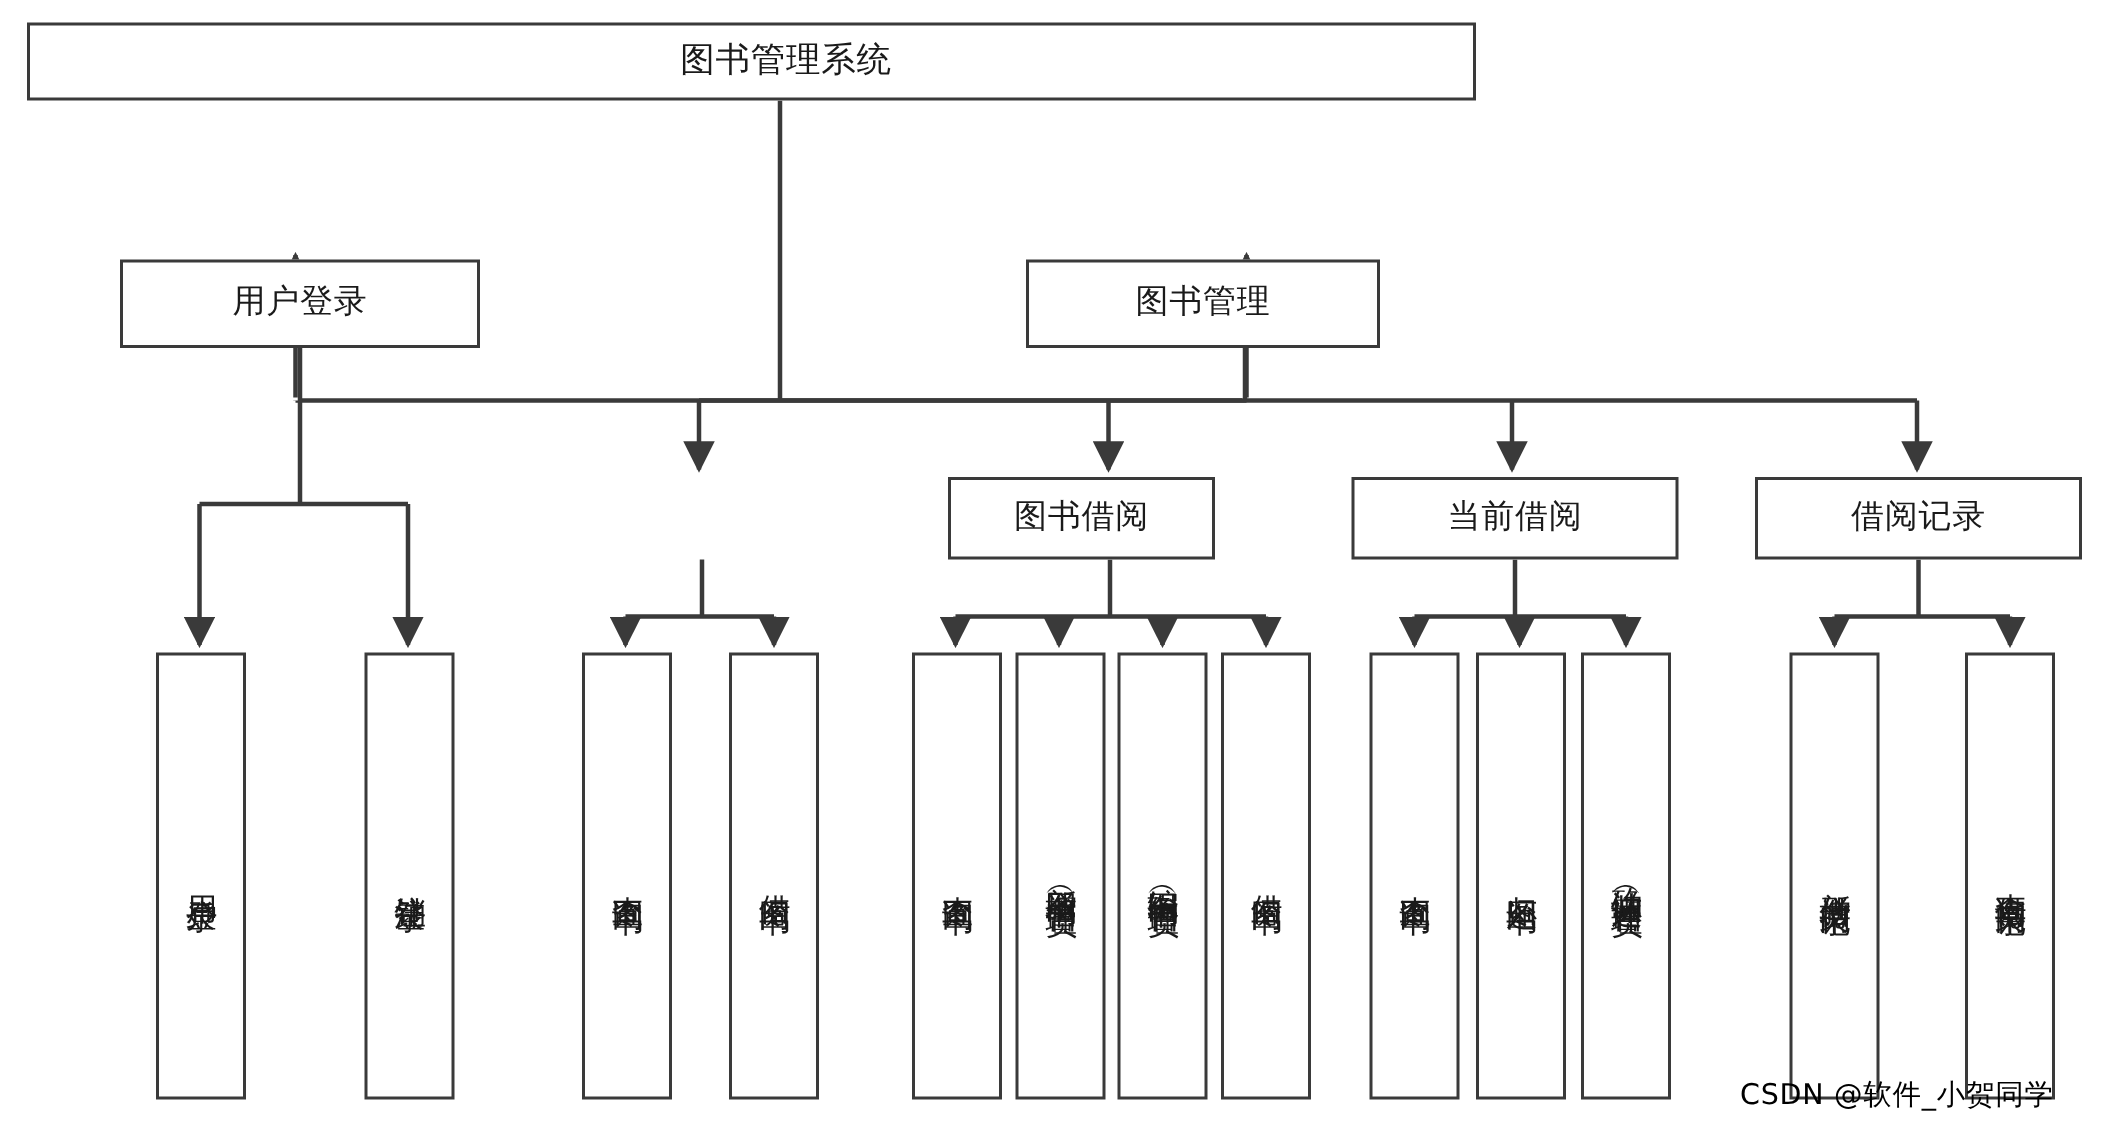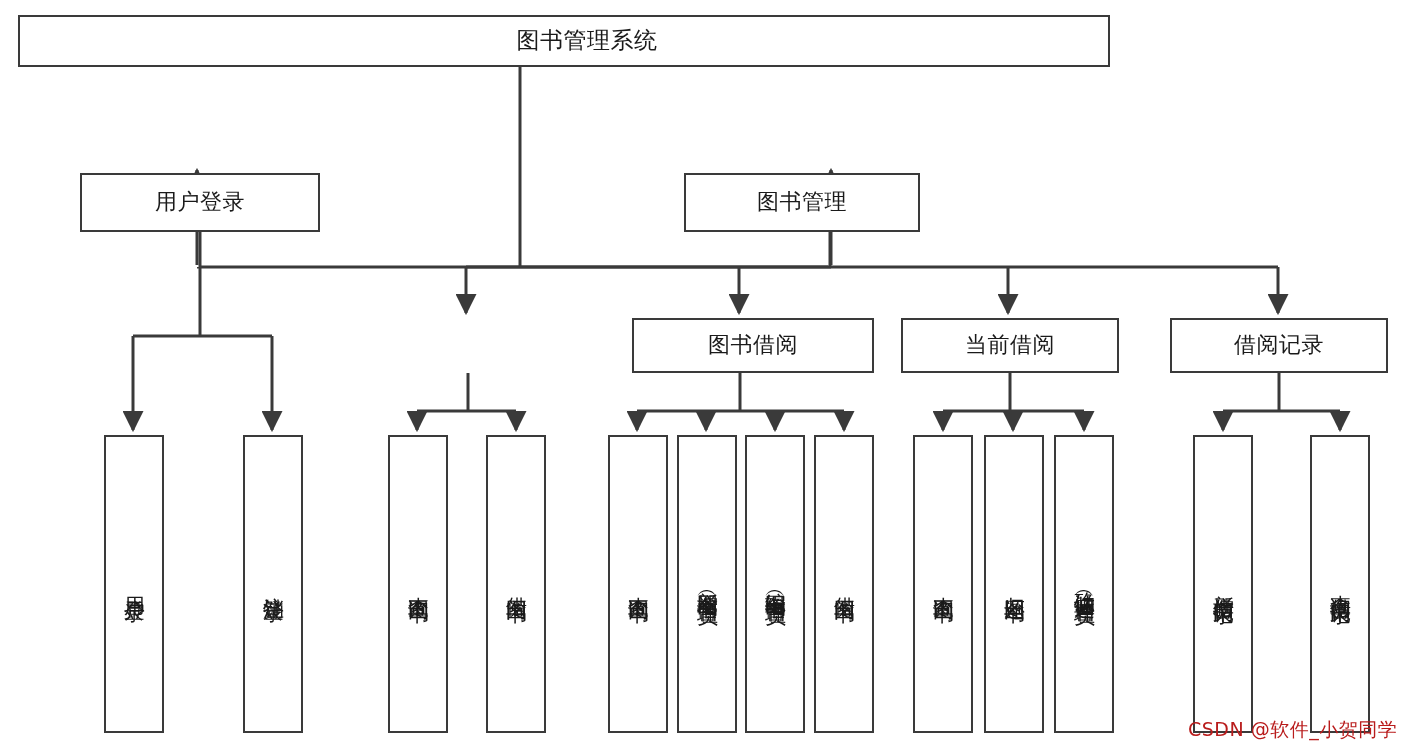--- a/index.html
+++ b/index.html
@@ -129,32 +129,32 @@
       <path d="M 1013 411 L 1013 430" marker-end="url(#arrow)"></path>
       <path d="M 1084 411 L 1084 430" marker-end="url(#arrow)"></path>
 
       <path d="M 1279 373 L 1279 411"></path>
       <path d="M 1223 411 L 1340 411"></path>
       <path d="M 1223 411 L 1223 430" marker-end="url(#arrow)"></path>
       <path d="M 1340 411 L 1340 430" marker-end="url(#arrow)"></path>
     </g>
   </svg>
 
-  <div class="node root horiz" id="node-root" style="left: 18px; top: 15px; width: 1092px; height: 52px; padding-left: 46px;">
+  <div class="node root horiz" id="node-root" style="left: 18px; top: 15px; width: 966px; height: 52px; padding-left: 46px;">
     <span class="node-label">图书管理系统</span>
   </div>
 
   <div class="node horiz" id="node-l2-0" style="left: 80px; top: 173px; width: 240px; height: 59px;">
     <span class="node-label">用户登录</span>
   </div>
   <div class="node horiz" id="node-l2-1" style="left: 684px; top: 173px; width: 236px; height: 59px;">
     <span class="node-label">图书管理</span>
   </div>
 
-  <div class="node horiz" id="node-l3-1" style="left: 632px; top: 318px; width: 242px; height: 55px;">
+  <div class="node horiz" id="node-l3-1" style="left: 632px; top: 318px; width: 178px; height: 55px;">
     <span class="node-label">图书借阅</span>
   </div>
   <div class="node horiz" id="node-l3-3" style="left: 1170px; top: 318px; width: 218px; height: 55px;">
     <span class="node-label">借阅记录</span>
   </div>
   <div class="node horiz" id="node-l3-2" style="left: 901px; top: 318px; width: 218px; height: 55px;">
     <span class="node-label">当前借阅</span>
   </div>
 
   <div class="node vert" id="node-leaf-0" style="left: 104px; top: 435px; width: 60px; height: 298px;">
@@ -190,14 +190,14 @@
   <div class="node vert" id="node-leaf-10" style="left: 1054px; top: 435px; width: 60px; height: 298px;">
     <span class="node-label">确认归还（管理员）</span>
   </div>
   <div class="node vert" id="node-leaf-11" style="left: 1193px; top: 435px; width: 60px; height: 298px;">
     <span class="node-label">新增借阅记录</span>
   </div>
   <div class="node vert" id="node-leaf-12" style="left: 1310px; top: 435px; width: 60px; height: 298px;">
     <span class="node-label">查询借阅记录</span>
   </div>
 
-  <div class="watermark" id="watermark" style="left: 1188px; top: 717px; color: #b91c1c;">CSDN @软件_小贺同学</div>
+  <div class="watermark" id="watermark" style="left: 1160px; top: 717px; color: #000000;">CSDN @软件_小贺同学</div>
 </div>
 
 </body></html>

